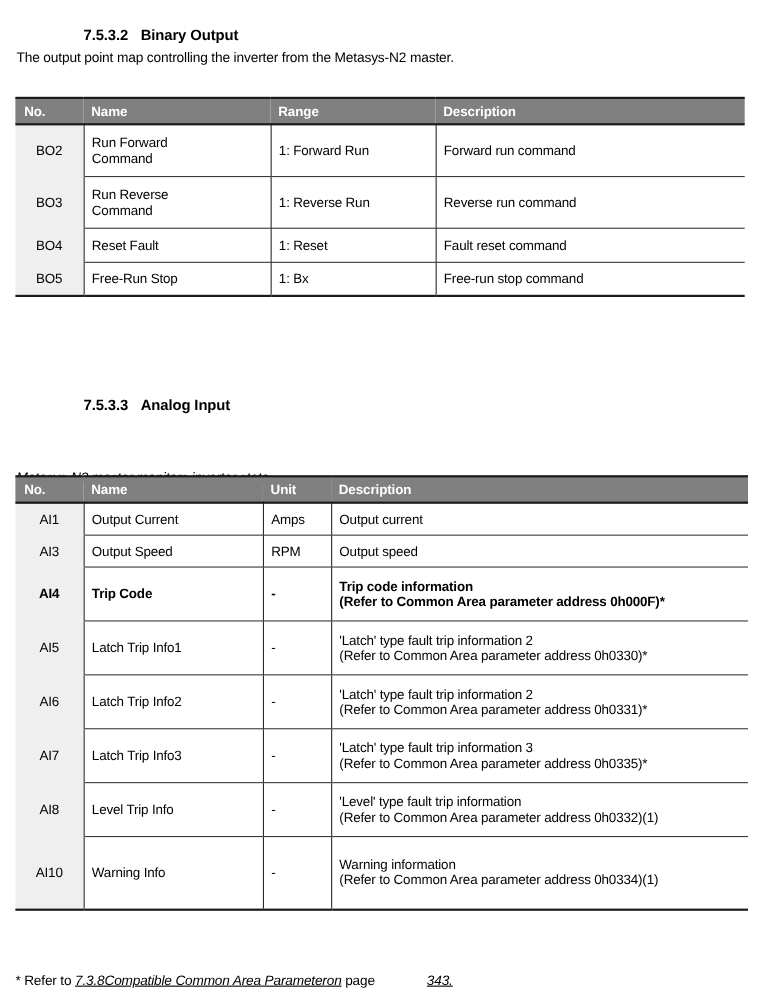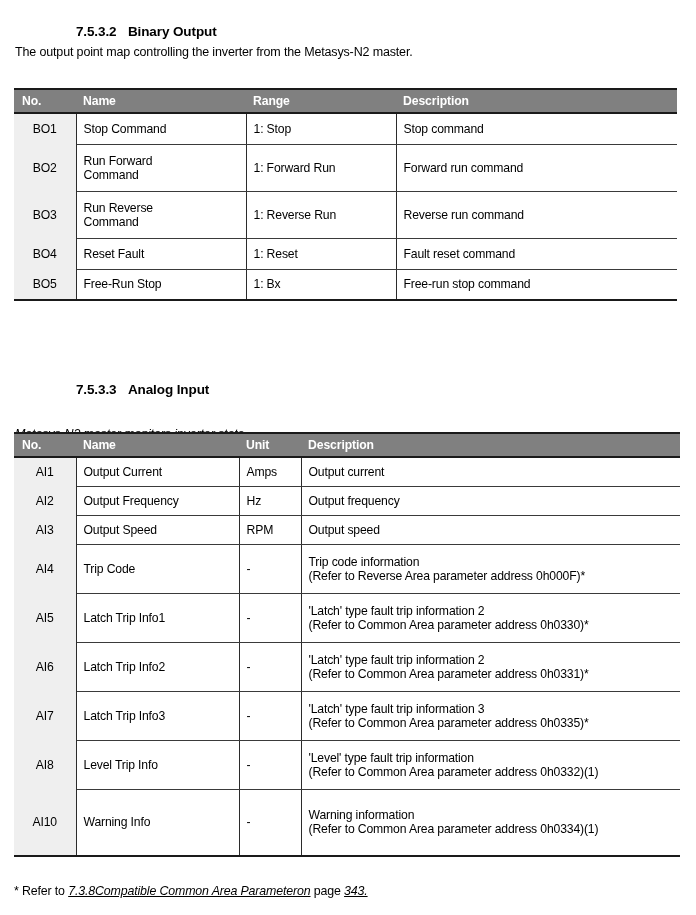--- a/index.html
+++ b/index.html
@@ -116,20 +116,21 @@
     padding: 0;
     white-space: nowrap;
   }
   .footnote .xref {
     font-style: italic;
     text-decoration: underline;
   }
   .footnote .pagenum {
     font-style: italic;
     text-decoration: underline;
+    margin-left: 44px;
   }
   
   .blk { position: absolute; }
 </style>
 </head>
 <body>
 
 <div class="page">
 
   <div class="blk" style="left:18px; top:9px;">
@@ -152,26 +153,20 @@
       </colgroup>
       <thead>
         <tr>
           <th class="col-no">No.</th>
           <th>Name</th>
           <th>Range</th>
           <th class="col-last">Description</th>
         </tr>
       </thead>
       <tbody>
-        <tr style="height:31px;">
-          <td class="col-no">BO1</td>
-          <td>Stop Command</td>
-          <td>1: Stop</td>
-          <td class="col-last">Stop command</td>
-        </tr>
         <tr style="height:47px;">
           <td class="col-no">BO2</td>
           <td class="cell-lines">
             <span>Run Forward</span>
             <span>Command</span>
           </td>
           <td>1: Forward Run</td>
           <td class="col-last">Forward run command</td>
         </tr>
         <tr style="height:47px;">
@@ -192,21 +187,21 @@
         <tr style="height:31px;margin-top:34px;">
           <td class="col-no">BO5</td>
           <td>Free-Run Stop</td>
           <td>1: Bx</td>
           <td class="col-last">Free-run stop command</td>
         </tr>
       </tbody>
     </table>
   </div>
 
-  <div class="blk" style="left:18px; top:367px;">
+  <div class="blk" style="left:18px; top:346px;">
     <div class="section-heading">
       <span class="num">7.5.3.3</span><span>Analog Input</span>
     </div>
   </div>
 
   <div class="blk" style="left:15px; top:427px;font-style:italic;">
     <p class="intro-text">Metasys-N2 master monitors inverter state.</p>
   </div>
 
   <div class="blk" style="left:0px; top:432px;">
@@ -226,38 +221,32 @@
         </tr>
       </thead>
       <tbody>
         <tr style="height:29px;">
           <td class="col-no">AI1</td>
           <td>Output Current</td>
           <td>Amps</td>
           <td class="col-last">Output current</td>
         </tr>
         <tr style="height:29px;">
-          <td class="col-no">AI2</td>
-          <td>Output Frequency</td>
-          <td>Hz</td>
-          <td class="col-last">Output frequency</td>
-        </tr>
-        <tr style="height:29px;">
           <td class="col-no">AI3</td>
           <td>Output Speed</td>
           <td>RPM</td>
           <td class="col-last">Output speed</td>
         </tr>
-        <tr style="height:49px;">
+        <tr style="height:49px;font-weight:bold;">
           <td class="col-no">AI4</td>
           <td>Trip Code</td>
           <td>-</td>
           <td class="col-last cell-lines">
             <span>Trip code information</span>
-            <span>(Refer to Reverse Area parameter address 0h000F)*</span>
+            <span>(Refer to Common Area parameter address 0h000F)*</span>
           </td>
         </tr>
         <tr style="height:49px;">
           <td class="col-no">AI5</td>
           <td>Latch Trip Info1</td>
           <td>-</td>
           <td class="col-last cell-lines">
             <span>'Latch' type fault trip information 2</span>
             <span>(Refer to Common Area parameter address 0h0330)*</span>
           </td>

